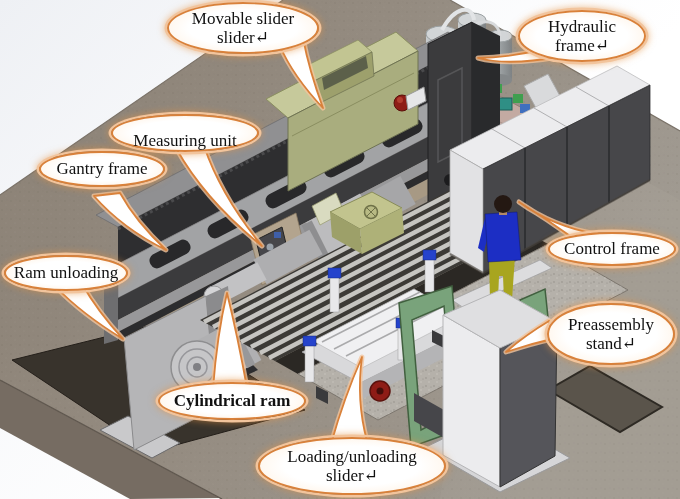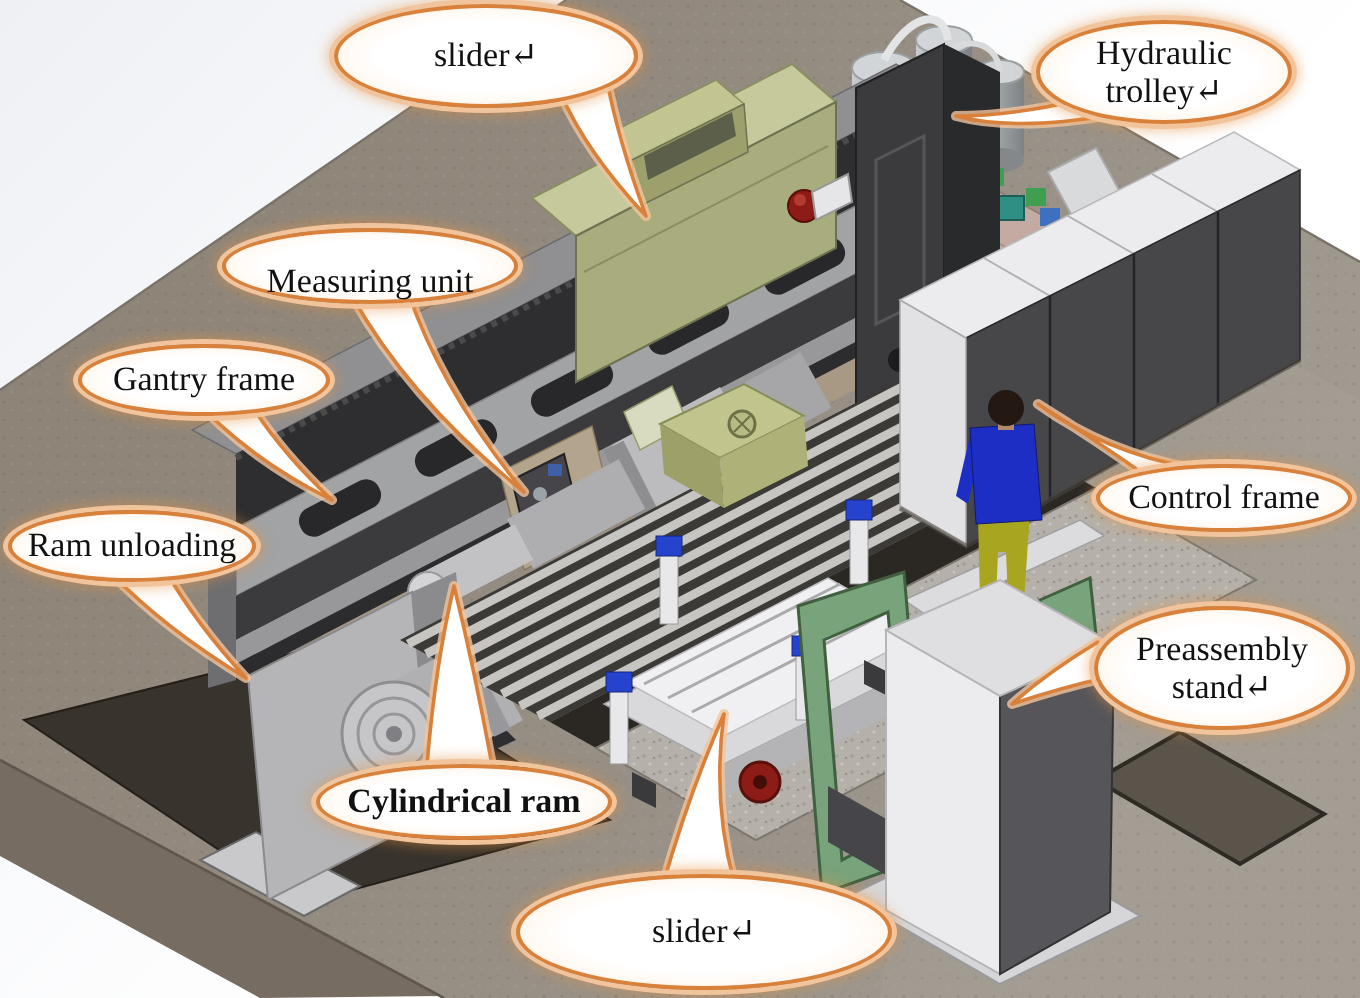--- a/index.html
+++ b/index.html
@@ -293,42 +293,44 @@
       <path d="M331,444 Q344,398 362,357 Q356,400 367,441 Z" fill="#ffffff" stroke="#d9813a" stroke-width="1.8"></path>
     </g>
     <g>
       <path d="M549,321 Q524,336 506,352 Q530,344 552,339 Z" fill="none" stroke="#f2c49c" stroke-width="5" opacity="0.8"></path>
       <path d="M549,321 Q524,336 506,352 Q530,344 552,339 Z" fill="#ffffff" stroke="#d9813a" stroke-width="1.8"></path>
     </g>
   </g>
 </svg>
 
 <div class="callout" style="left:167px;top:2px;width:152px;height:52px;">
+  <span>Movable slider</span>
   <span>slider↵</span>
 </div>
 <div class="callout" style="left:518px;top:10px;width:128px;height:52px;">
   <span>Hydraulic</span>
-  <span>trolley↵</span>
+  <span>frame↵</span>
 </div>
 <div class="callout" style="left:111px;top:114px;width:148px;height:38px;justify-content:flex-end;">
   <span>Measuring unit</span>
 </div>
-<div class="callout" style="left:39px;top:172px;width:126px;height:36px;align-items:center;">
+<div class="callout" style="left:39px;top:151px;width:126px;height:36px;align-items:center;">
   <span>Gantry frame</span>
 </div>
 <div class="callout" style="left:4px;top:255px;width:124px;height:36px;">
   <span>Ram unloading</span>
 </div>
 <div class="callout" style="left:548px;top:232px;width:128px;height:34px;">
   <span>Control frame</span>
 </div>
 <div class="callout" style="left:158px;top:382px;width:148px;height:38px;font-weight:bold;">
   <span>Cylindrical ram</span>
 </div>
 <div class="callout" style="left:258px;top:437px;width:188px;height:58px;">
+  <span>Loading/unloading</span>
   <span>slider↵</span>
 </div>
 <div class="callout" style="left:547px;top:303px;width:128px;height:62px;">
   <span>Preassembly</span>
   <span>stand↵</span>
 </div>
 
 </div>
 
 </body></html>

